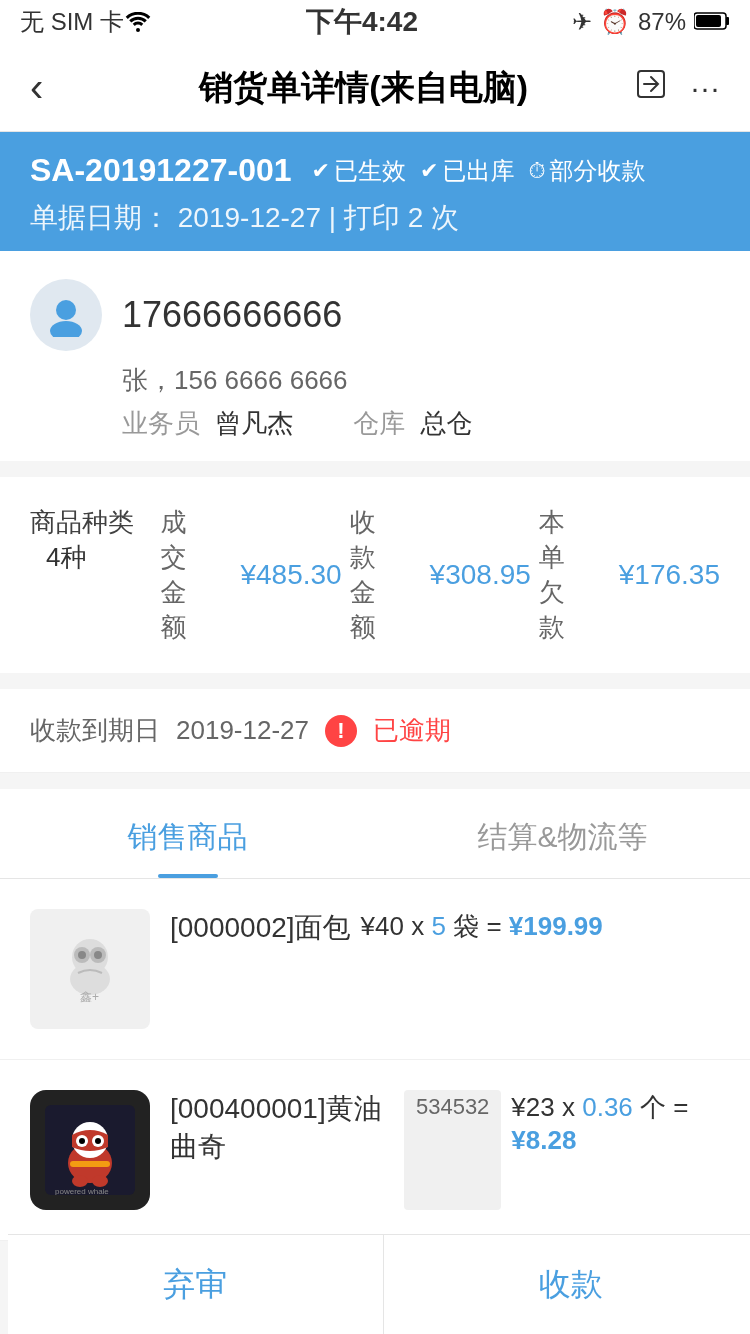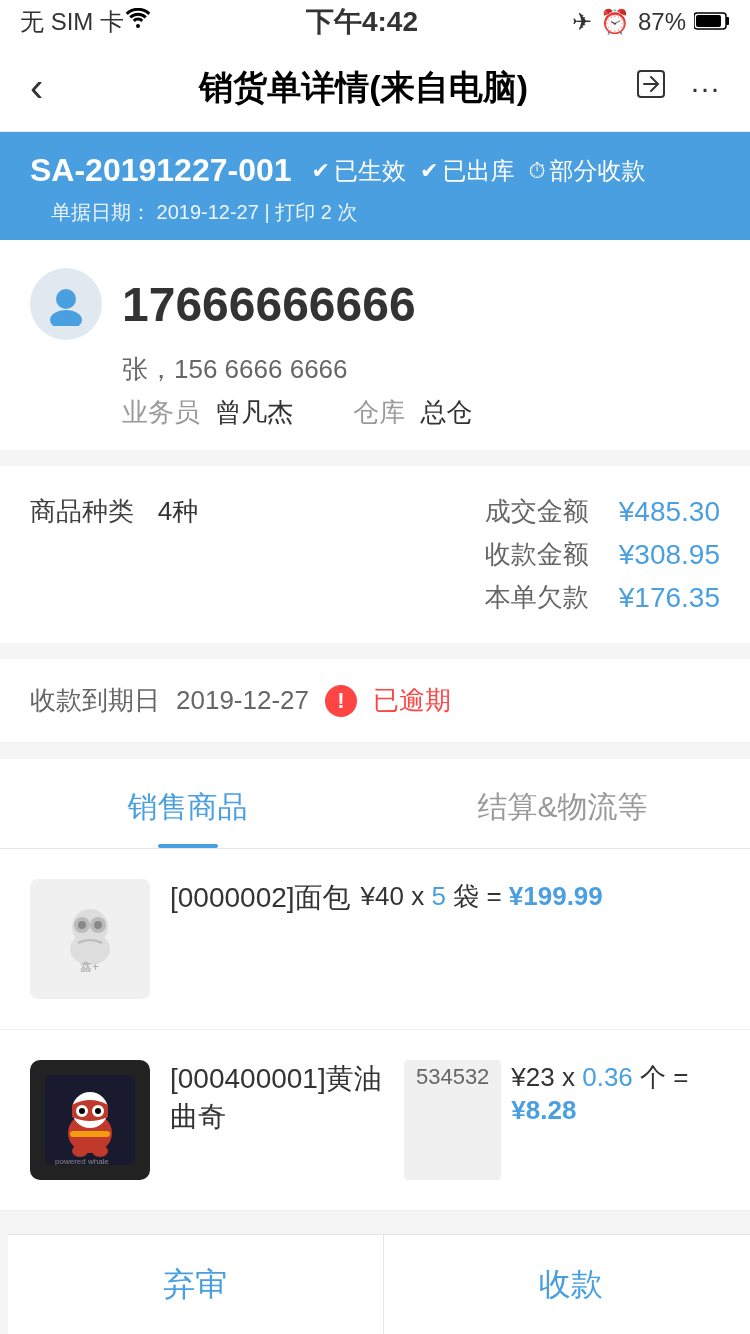--- a/index.html
+++ b/index.html
@@ -17,21 +17,21 @@
     .status-bar {
       background: #fff;
       height: 44px;
       display: flex;
       align-items: center;
       justify-content: space-between;
       padding: 0 20px;
       font-size: 24px;
       font-weight: 500;
     }
-    .status-left { display: flex; align-items: flex-start; }
+    .status-left { display: flex; align-items: flex-end; }
     .status-center { font-size: 28px; font-weight: 600; }
     .status-right { display: flex; align-items: center; gap: 8px; font-size: 24px; }
 
     
     .nav-bar {
       background: #fff;
       height: 88px;
       display: flex;
       align-items: center;
       justify-content: space-between;
@@ -68,23 +68,22 @@
     .status-badges { display: flex; gap: 14px; align-items: center; }
     .badge {
       font-size: 24px;
       color: #fff;
       display: flex;
       align-items: center;
       gap: 4px;
     }
     .badge-icon { font-size: 22px; }
     .banner-sub {
-      font-size: 20px;
+      font-size: 28px;
       color: rgba(255,255,255,0.9);
-      margin-left: 21px;
     }
 
     
     .customer-section {
       background: #fff;
       padding: 28px 30px 20px;
       margin-bottom: 16px;
     }
     .customer-row {
       display: flex;
@@ -98,22 +97,22 @@
       border-radius: 50%;
       background: #e0e8f0;
       display: flex;
       align-items: center;
       justify-content: center;
       font-size: 36px;
       color: #4A9FE0;
       flex-shrink: 0;
     }
     .customer-name {
-      font-size: 48px;
-      font-weight: 700;
+      font-size: 36px;
+      font-weight: 400;
       color: #333;
     }
     .customer-info {
       font-size: 26px;
       color: #666;
       padding-left: 92px;
       margin-bottom: 8px;
     }
     .customer-meta {
       display: flex;
@@ -136,21 +135,21 @@
     }
     .stats-left {
       display: flex;
       flex-direction: column;
       gap: 4px;
     }
     .stat-label { font-size: 26px; color: #404040; }
     .stat-value { font-size: 26px; color: #333; display: inline; }
     .stats-right {
       display: flex;
-      flex-direction: column;
+      flex-direction: row;
       gap: 8px;
       align-items: flex-end;
     }
     .stat-row {
       display: flex;
       justify-content: space-between;
       gap: 30px;
       align-items: center;
     }
     .stat-row-label { font-size: 26px; color: #666; }
@@ -286,21 +285,21 @@
       cursor: pointer;
     }
     .bottom-btn.cancel { color: #4A9FE0; border-right: 1px solid #e5e5e5; }
     .bottom-btn.confirm { color: #4A9FE0; }
 
     
     .owl-logo {
       width: 120px;
       height: 120px;
       background: #222;
-      border-radius: 10px;
+      border-radius: 16px;
       display: flex;
       align-items: center;
       justify-content: center;
       position: relative;
       overflow: hidden;
     }
     .owl-logo svg {
       width: 90px;
       height: 90px;
     }

